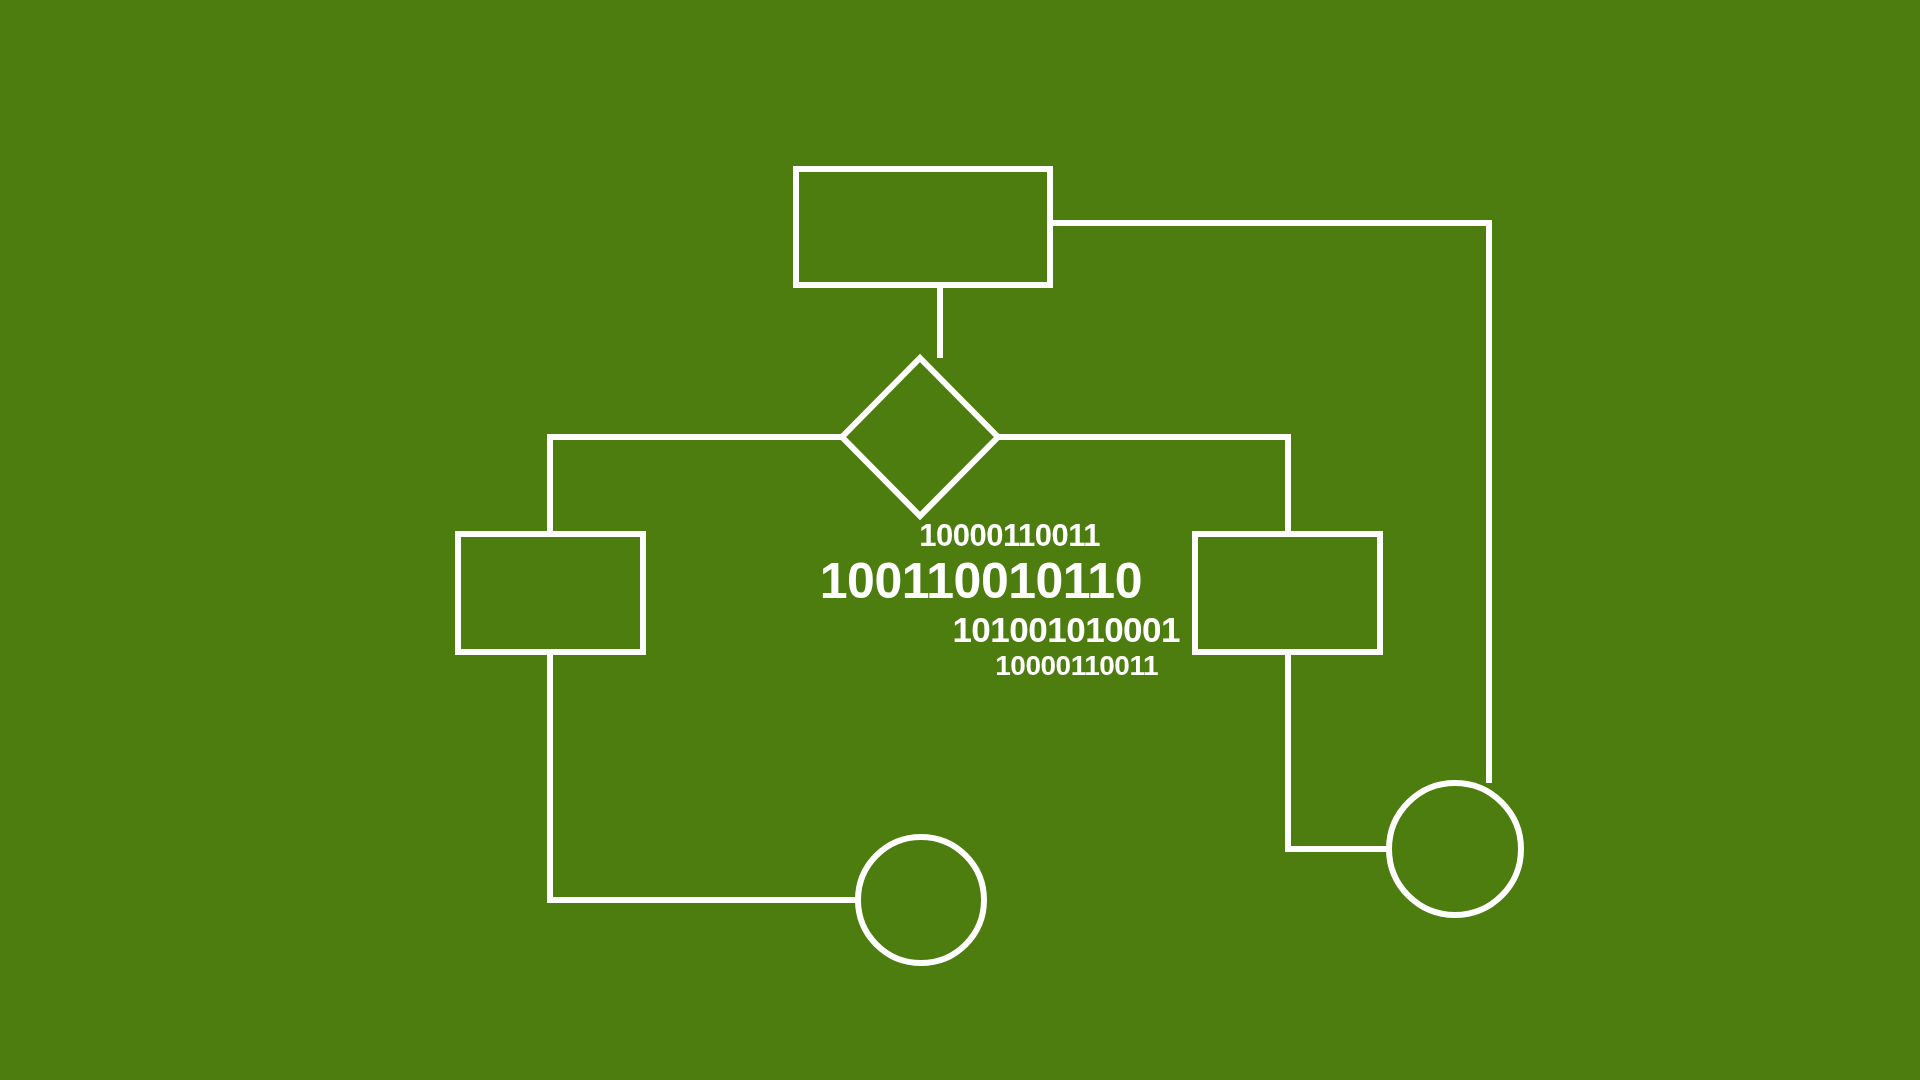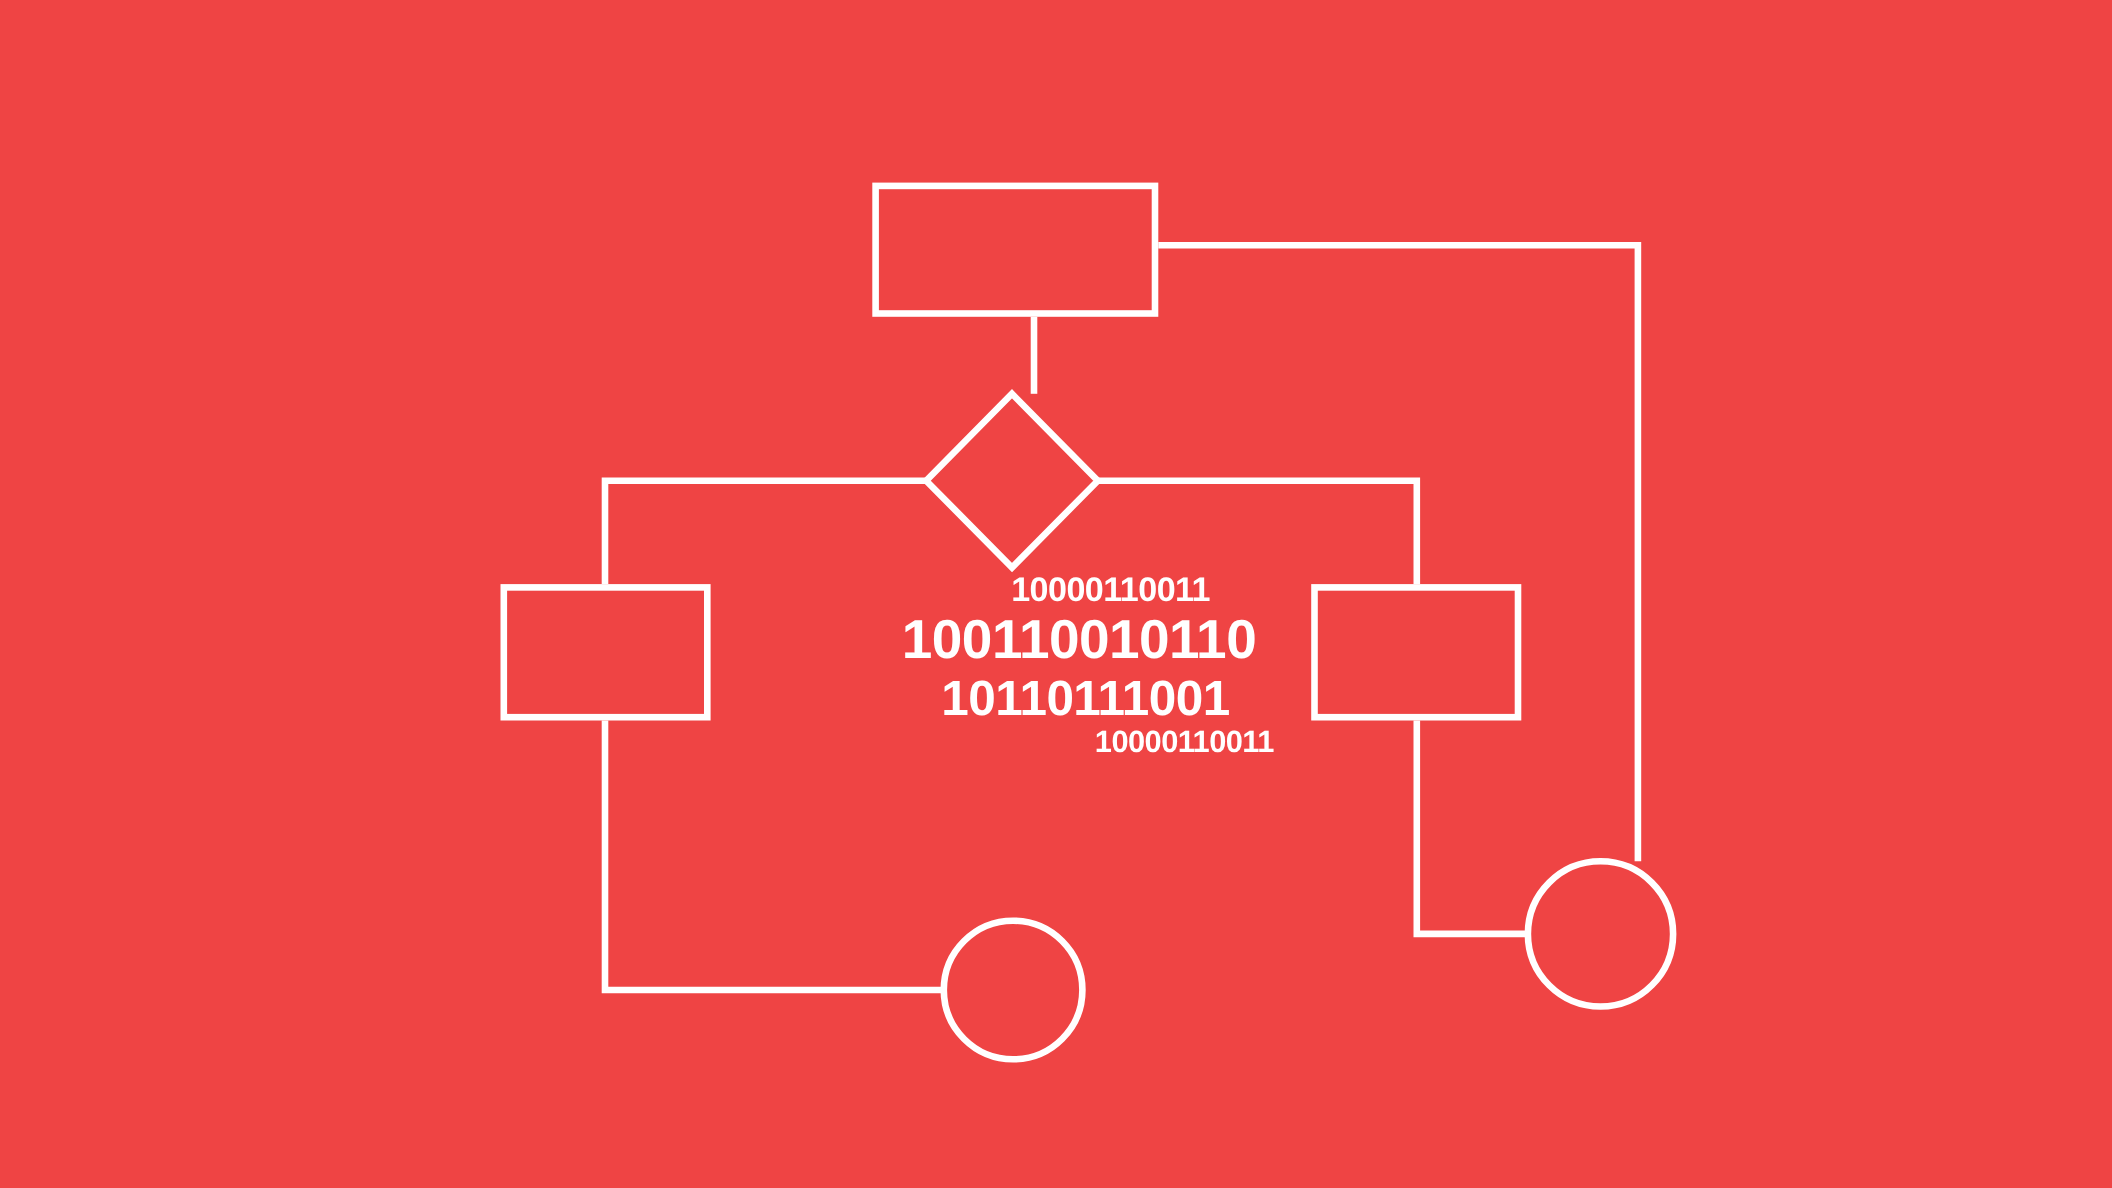--- a/index.html
+++ b/index.html
@@ -11,21 +11,21 @@
     overflow: hidden;
   }
   body {
     background: #0678ce;
     font-family: "Liberation Sans", sans-serif;
   }
   #stage {
     position: relative;
     width: 1920px;
     height: 1080px;
-    background: #ef4444;
+    background: #4d7c0f;
   }
   #diagram-svg {
     position: absolute;
     left: 0;
     top: 0;
     width: 1920px;
     height: 1080px;
     display: block;
   }
   #binary-block {
@@ -80,17 +80,17 @@
     <rect x="1195" y="534" width="185" height="118" fill="none" stroke="#ffffff" stroke-width="6"></rect>
 
     <circle cx="921" cy="900" r="63" fill="none" stroke="#ffffff" stroke-width="6"></circle>
 
     <circle cx="1455" cy="849" r="66" fill="none" stroke="#ffffff" stroke-width="6"></circle>
   </svg>
 
   <div id="binary-block">
     <span class="bin-line bin-l1">10000110011</span>
     <span class="bin-line bin-l2">100110010110</span>
-    <span class="bin-line bin-l4">10110111001</span>
+    <span class="bin-line bin-l3">101001010001</span>
     <span class="bin-line bin-l5">10000110011</span>
   </div>
 
 </div>
 
 </body></html>

